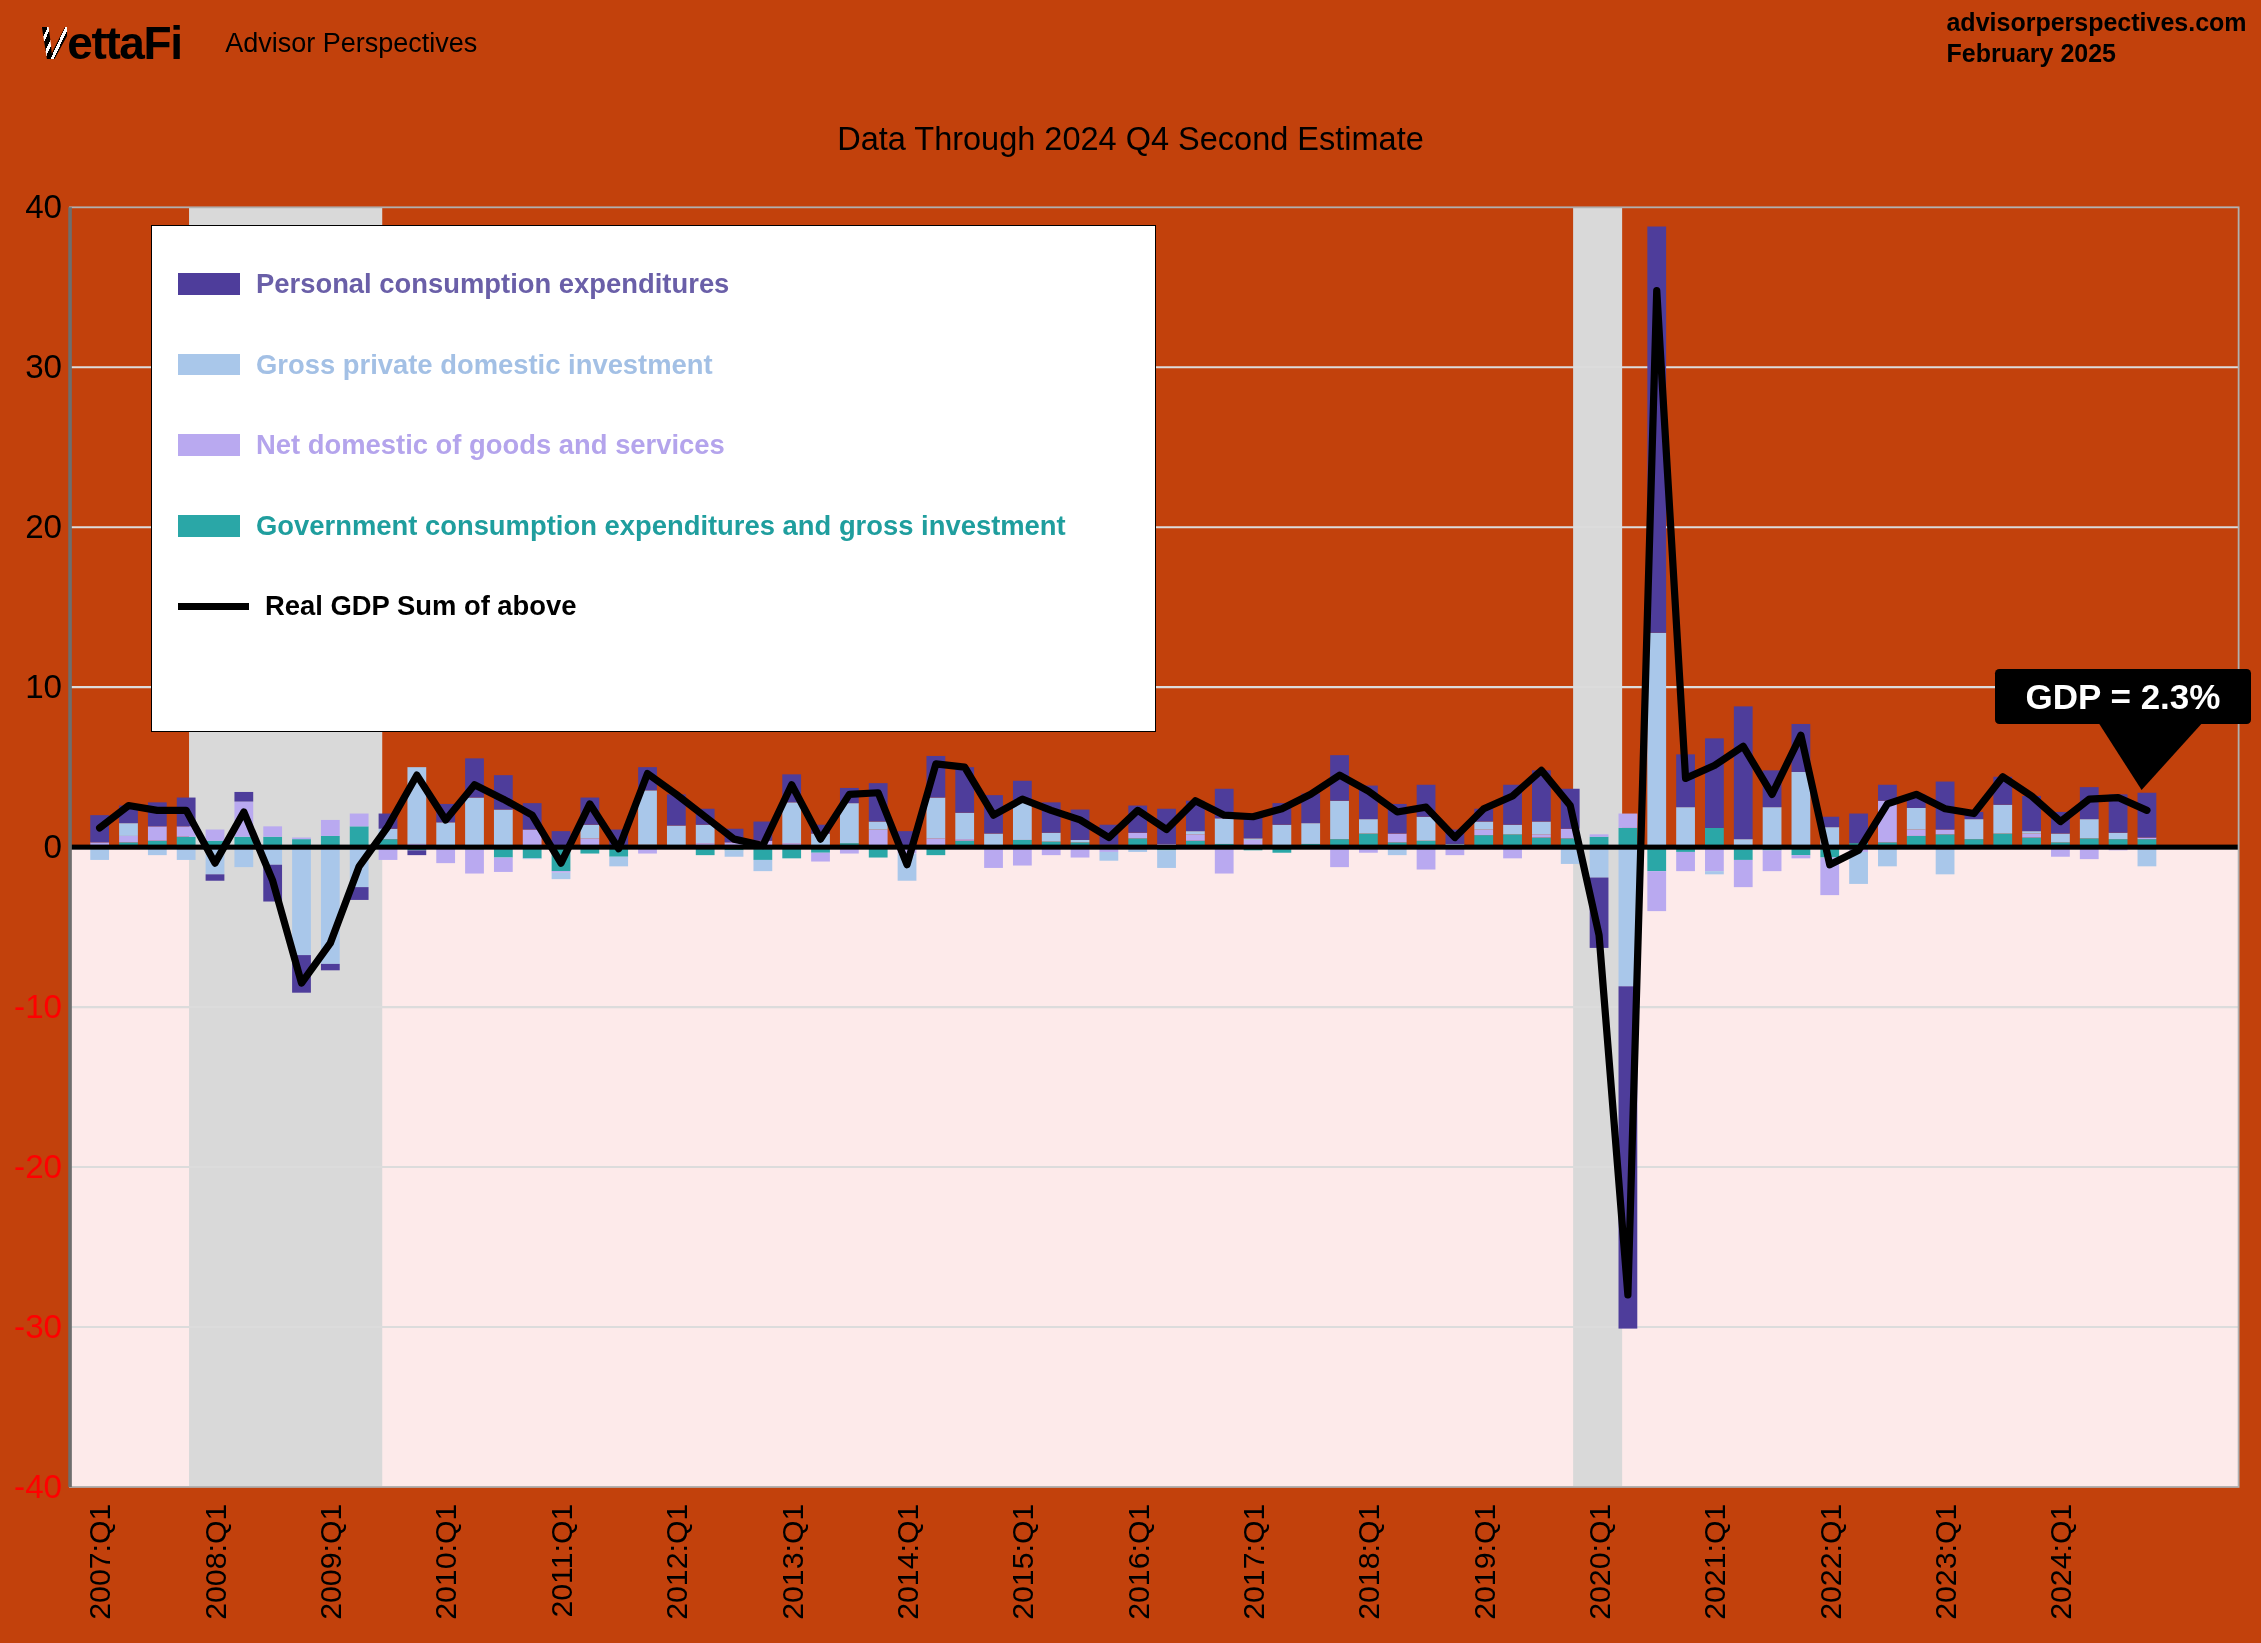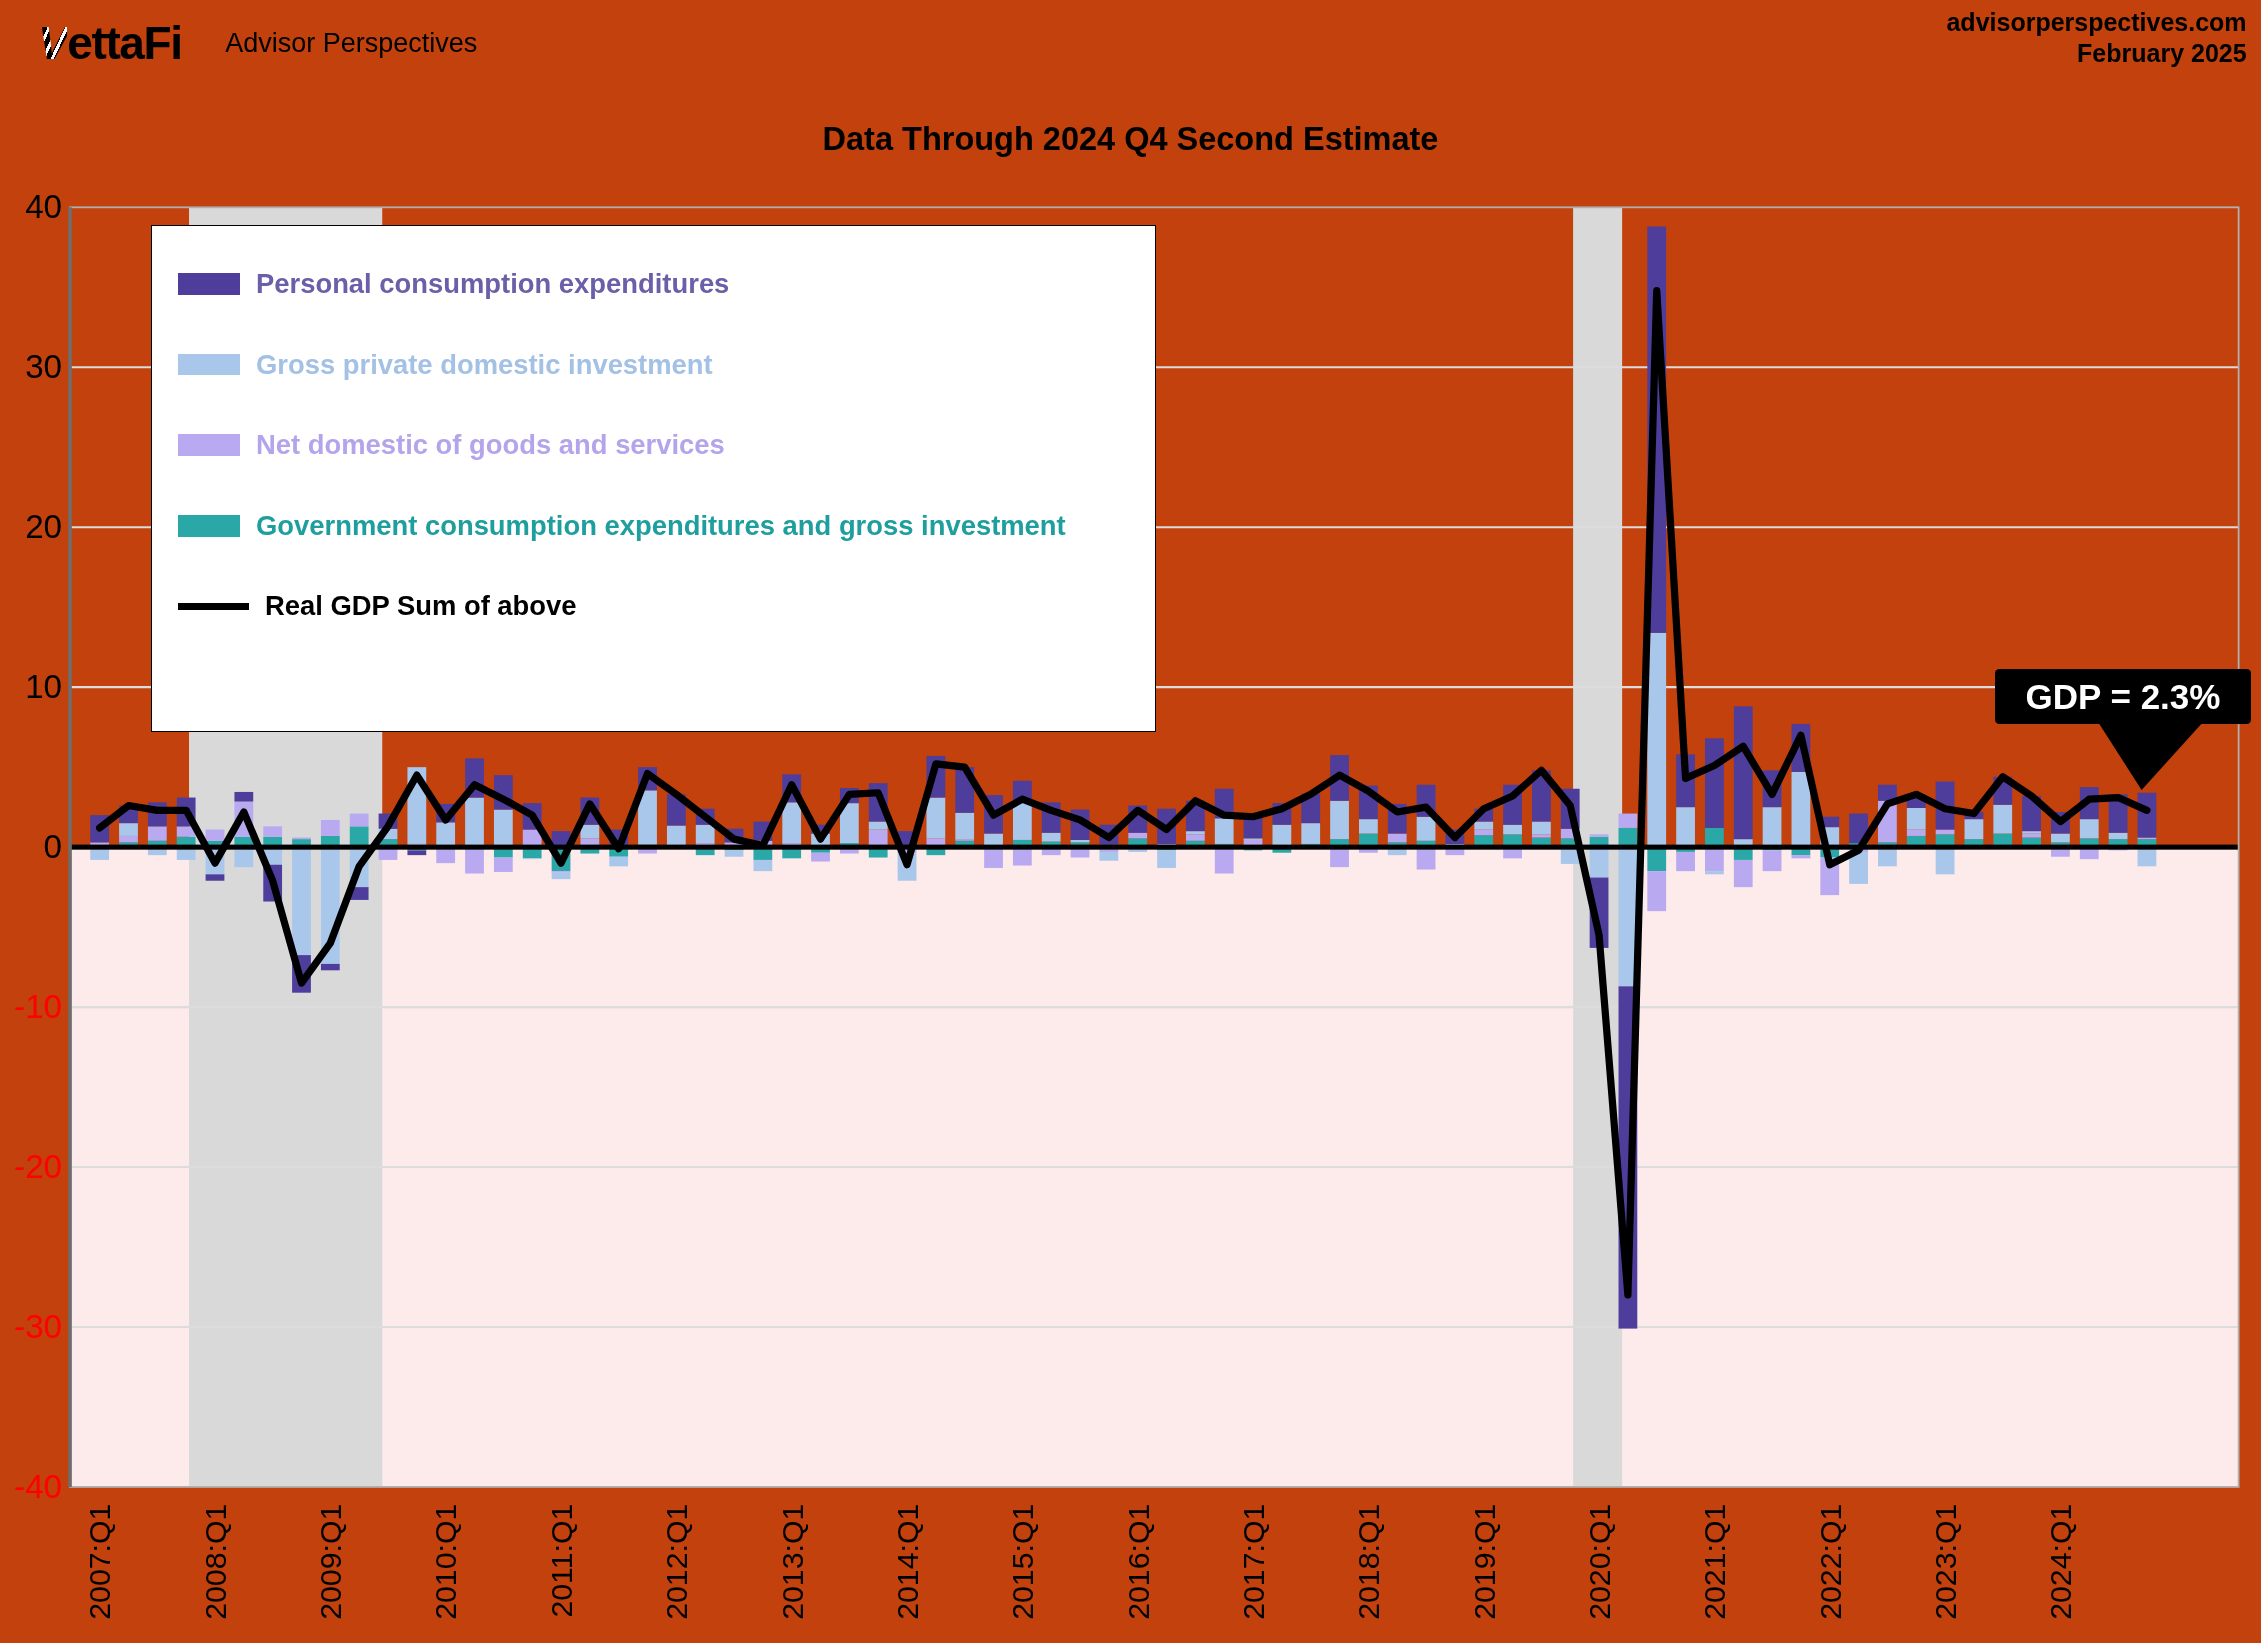--- a/index.html
+++ b/index.html
@@ -9,26 +9,26 @@
     font-family:"Liberation Sans", sans-serif;outline:2.2px solid #8a8a8a;overflow:hidden;
   }
   
   .brand-wrap{position:absolute;top:20px;left:38px;display:flex;align-items:center;gap:24.6px;}
   .brand-logo{font-size:46px;font-weight:800;letter-spacing:-1.4px;color:#000;line-height:1;}
   .brand-logo .logo-v{
     background:repeating-linear-gradient(115deg,#000 0 5px,#fff 5px 8px);
     -webkit-background-clip:text;background-clip:text;color:transparent;font-style:italic;
   }
   .brand-sub{font-size:27px;font-weight:400;color:#000;margin-left:19px;}
-  .site-wrap{position:absolute;top:7.2px;right:14.4px;text-align:right;line-height:1.25;}
+  .site-wrap{position:absolute;top:7.2px;right:14.4px;line-height:1.25;}
   .site-line{font-size:25px;font-weight:700;color:#000;}
   .page-title{position:absolute;top:53px;left:0;width:100%;text-align:center;
     font-size:46px;font-weight:700;color:#000;}
   .page-subtitle{position:absolute;top:121px;left:0;width:100%;text-align:center;
-    font-size:32.5px;font-weight:700;color:#000;}
+    font-size:32.5px;font-weight:400;color:#000;}
   
   .legend{
     position:absolute;left:151px;top:225px;width:1005px;height:507px;
     background:#fff;border:1.4px solid #000;padding:30px 0 0 26px;z-index:5;
   }
   .legend-row{display:flex;align-items:center;gap:16px;height:56px;margin-bottom:24.6px;}
   .legend-swatch{width:62px;height:21.7px;flex:0 0 62px;}
   .legend-line-swatch{width:71px;height:6.5px;flex:0 0 71px;background:#000;}
   .legend-label{font-size:27.4px;font-weight:700;white-space:nowrap;}
   

